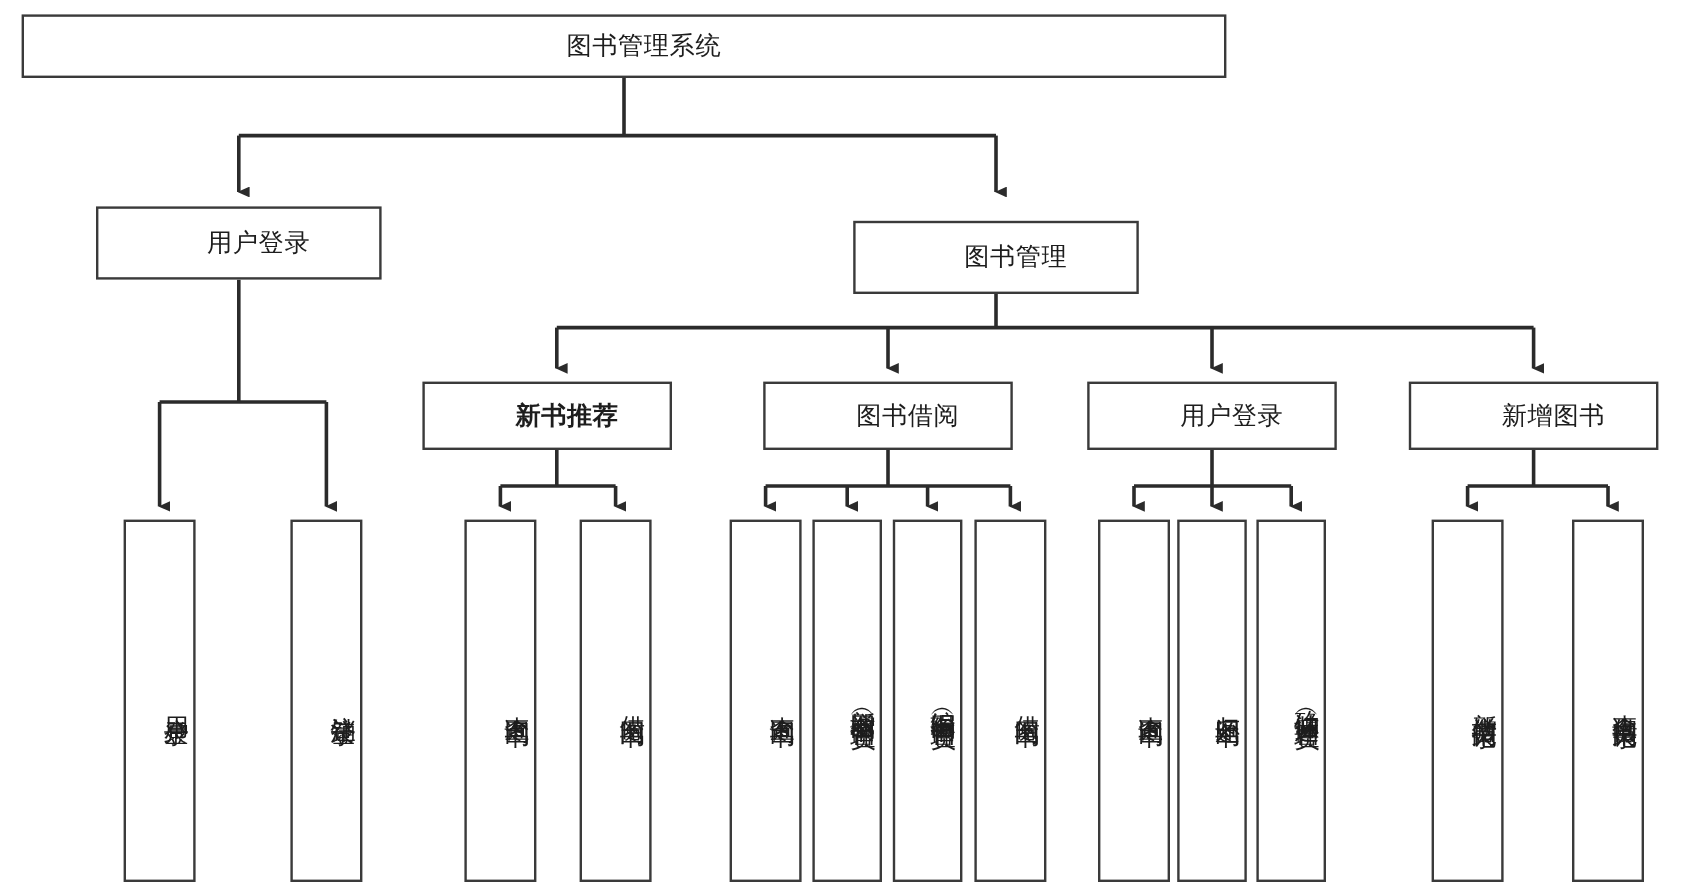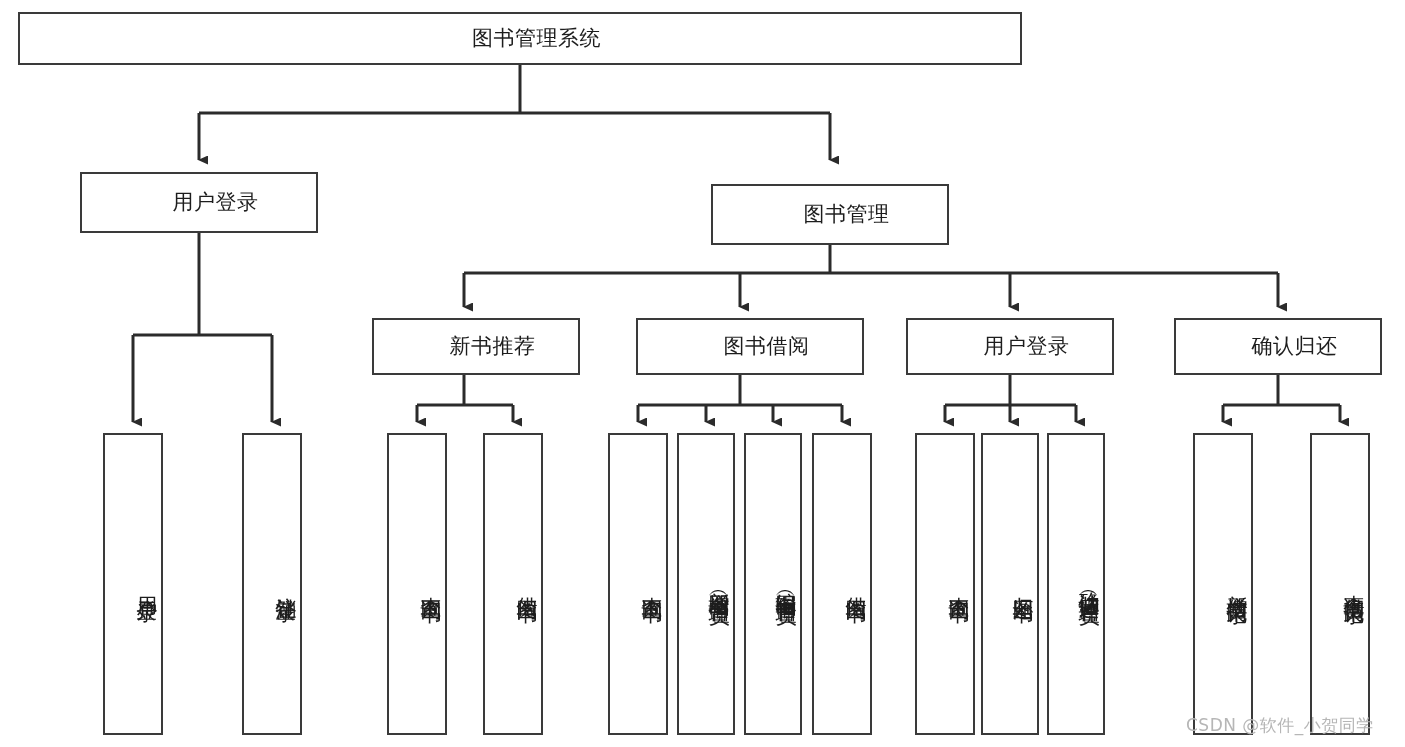--- a/index.html
+++ b/index.html
@@ -126,31 +126,31 @@
     <span class="label">图书管理系统</span>
   </div>
 
   <div class="node horiz" style="left:80px; top:172px; width:238px; height:61px;">
     <span class="label">用户登录</span>
   </div>
   <div class="node horiz" style="left:711px; top:172px; width:238px; height:61px;margin-top:12px;">
     <span class="label">图书管理</span>
   </div>
 
-  <div class="node horiz" style="left:372px; top:318px; width:208px; height:57px;">
+  <div class="node horiz" style="left:352px; top:318px; width:208px; height:57px;font-weight:bold;">
     <span class="label">新书推荐</span>
   </div>
-  <div class="node horiz" style="left:636px; top:318px; width:228px; height:57px;">
+  <div class="node horiz" style="left:636px; top:318px; width:208px; height:57px;">
     <span class="label">图书借阅</span>
   </div>
   <div class="node horiz" style="left:906px; top:318px; width:208px; height:57px;">
     <span class="label">用户登录</span>
   </div>
   <div class="node horiz" style="left:1174px; top:318px; width:208px; height:57px;">
-    <span class="label">确认归还</span>
+    <span class="label">新增图书</span>
   </div>
 
   <div class="node vert" style="left:103px; top:433px; width:60px; height:302px;">
     <span class="label">用户登录</span>
   </div>
   <div class="node vert" style="left:242px; top:433px; width:60px; height:302px;">
     <span class="label">注销登录</span>
   </div>
 
   <div class="node vert" style="left:387px; top:433px; width:60px; height:302px;">
@@ -183,15 +183,14 @@
     <span class="label">确认归还（管理员）</span>
   </div>
 
   <div class="node vert" style="left:1193px; top:433px; width:60px; height:302px;">
     <span class="label">新增借阅记录</span>
   </div>
   <div class="node vert" style="left:1310px; top:433px; width:60px; height:302px;">
     <span class="label">查询借阅记录</span>
   </div>
 
-  <div class="watermark">CSDN @软件_小贺同学</div>
 
 </div>
 
 </body></html>

